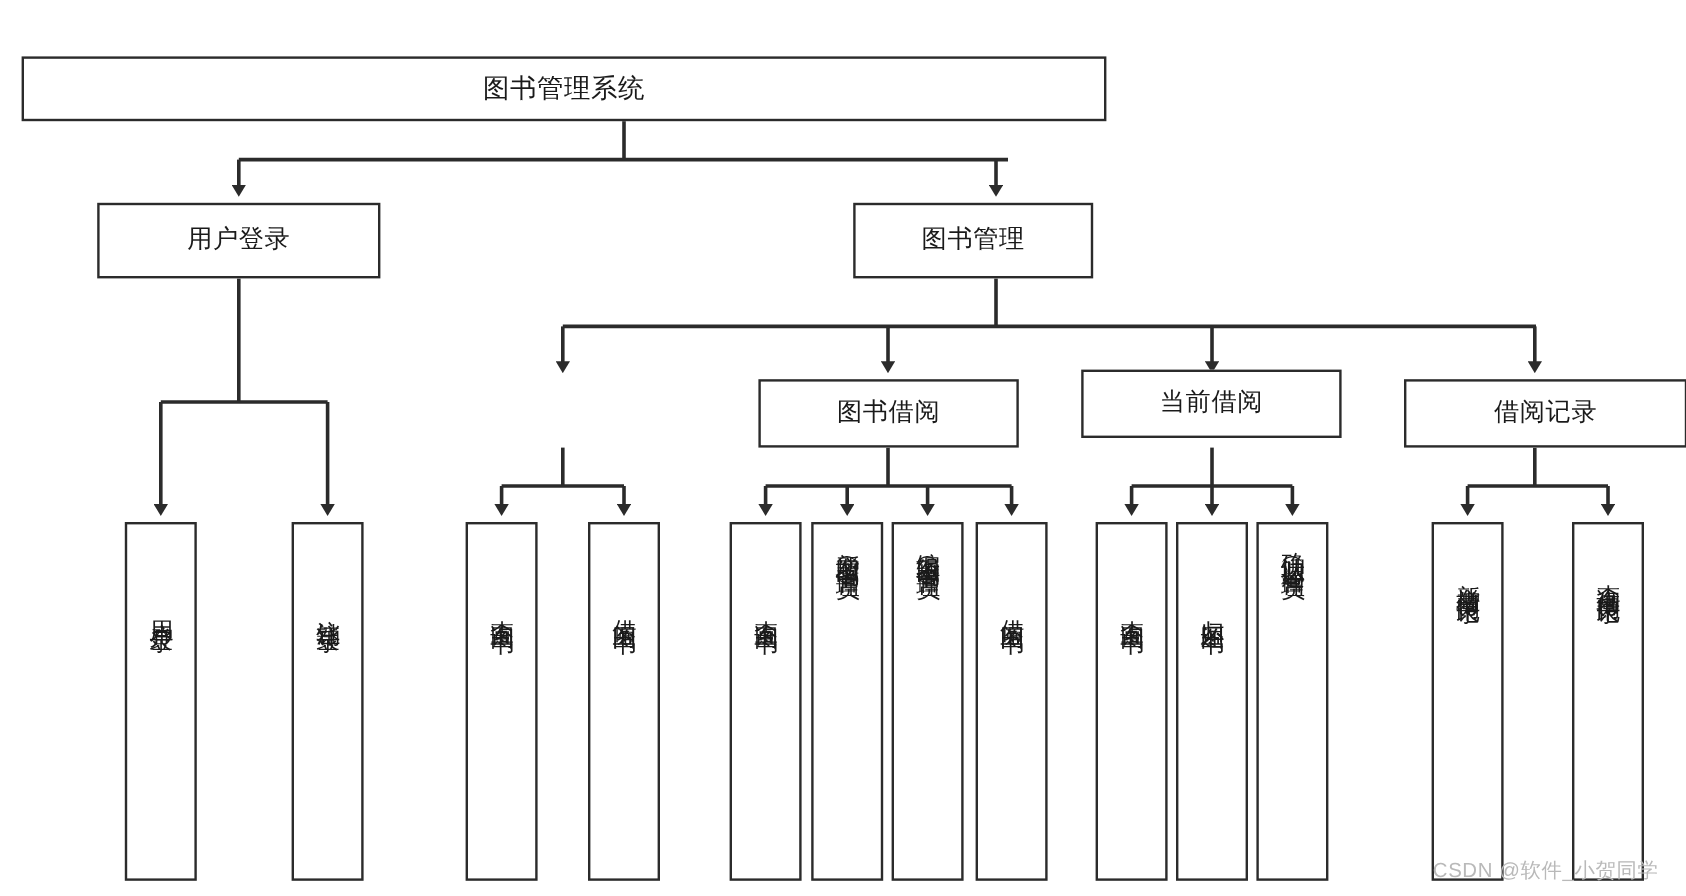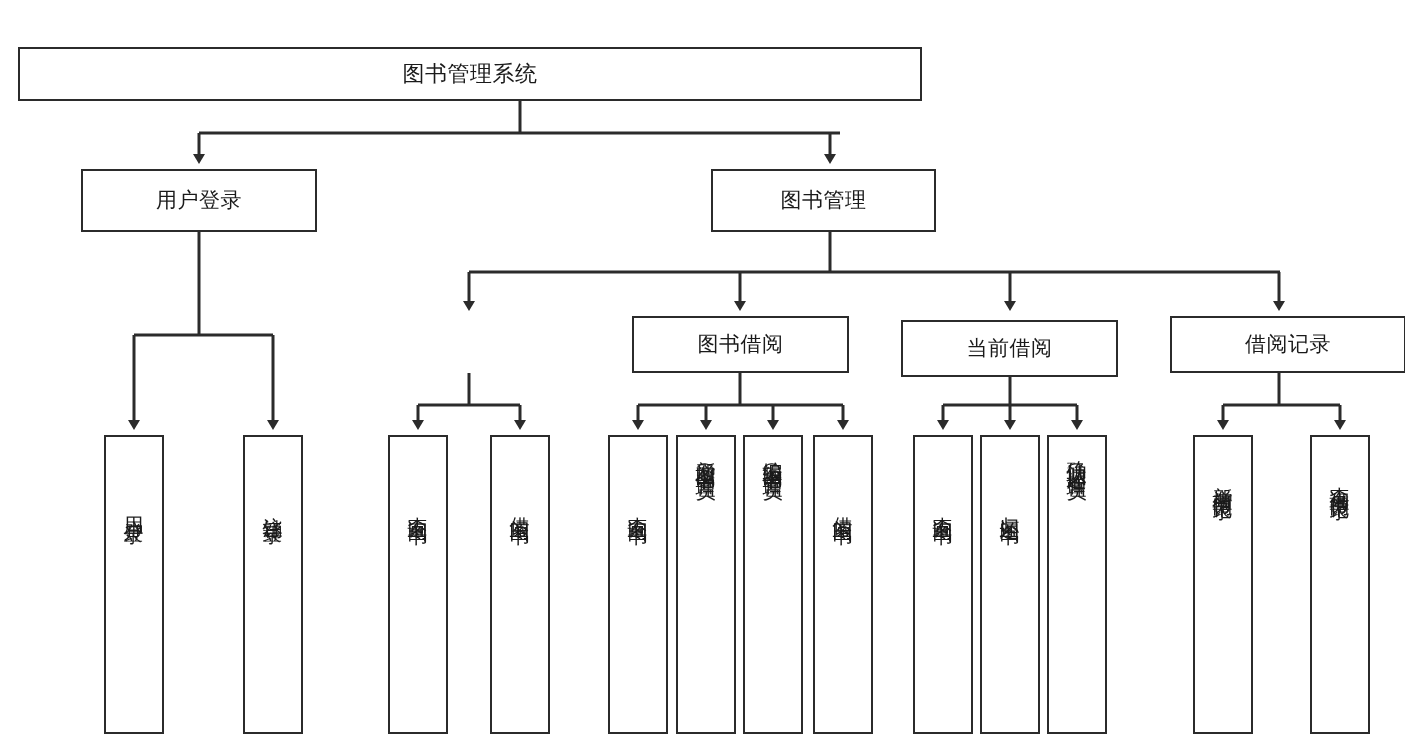--- a/index.html
+++ b/index.html
@@ -139,28 +139,28 @@
     </g>
   </svg>
 
   <div class="node horizontal root" style="left:18px; top:14px; width:904px; height:54px;margin-top:33px;">
     <span class="node-label">图书管理系统</span>
   </div>
 
   <div class="node horizontal" style="left:81px; top:169px; width:236px; height:63px;">
     <span class="node-label">用户登录</span>
   </div>
-  <div class="node horizontal" style="left:711px; top:169px; width:225px; height:63px;">
+  <div class="node horizontal" style="left:711px; top:169px; width:200px; height:63px;">
     <span class="node-label">图书管理</span>
   </div>
 
   <div class="node horizontal" style="left:632px; top:316px; width:217px; height:57px;">
     <span class="node-label">图书借阅</span>
   </div>
-  <div class="node horizontal" style="left:901px; top:320px; width:217px; height:57px;">
+  <div class="node horizontal" style="left:901px; top:308px; width:217px; height:57px;">
     <span class="node-label">当前借阅</span>
   </div>
   <div class="node horizontal" style="left:1170px; top:316px; width:236px; height:57px;">
     <span class="node-label">借阅记录</span>
   </div>
 
   <div class="node vertical short" style="left:104px; top:435px; width:60px; height:299px;">
     <span class="node-label">用户登录</span>
   </div>
   <div class="node vertical short" style="left:243px; top:435px; width:60px; height:299px;">
@@ -197,14 +197,15 @@
     <span class="node-label">确认归还（管理员）</span>
   </div>
 
   <div class="node vertical medium" style="left:1193px; top:435px; width:60px; height:299px;">
     <span class="node-label">新增借阅记录</span>
   </div>
   <div class="node vertical medium" style="left:1310px; top:435px; width:60px; height:299px;">
     <span class="node-label">查询借阅记录</span>
   </div>
 
+  <div class="watermark" style="left:1194px; top:714px;">CSDN @软件_小贺同学</div>
 
 </div>
 
 </body></html>

